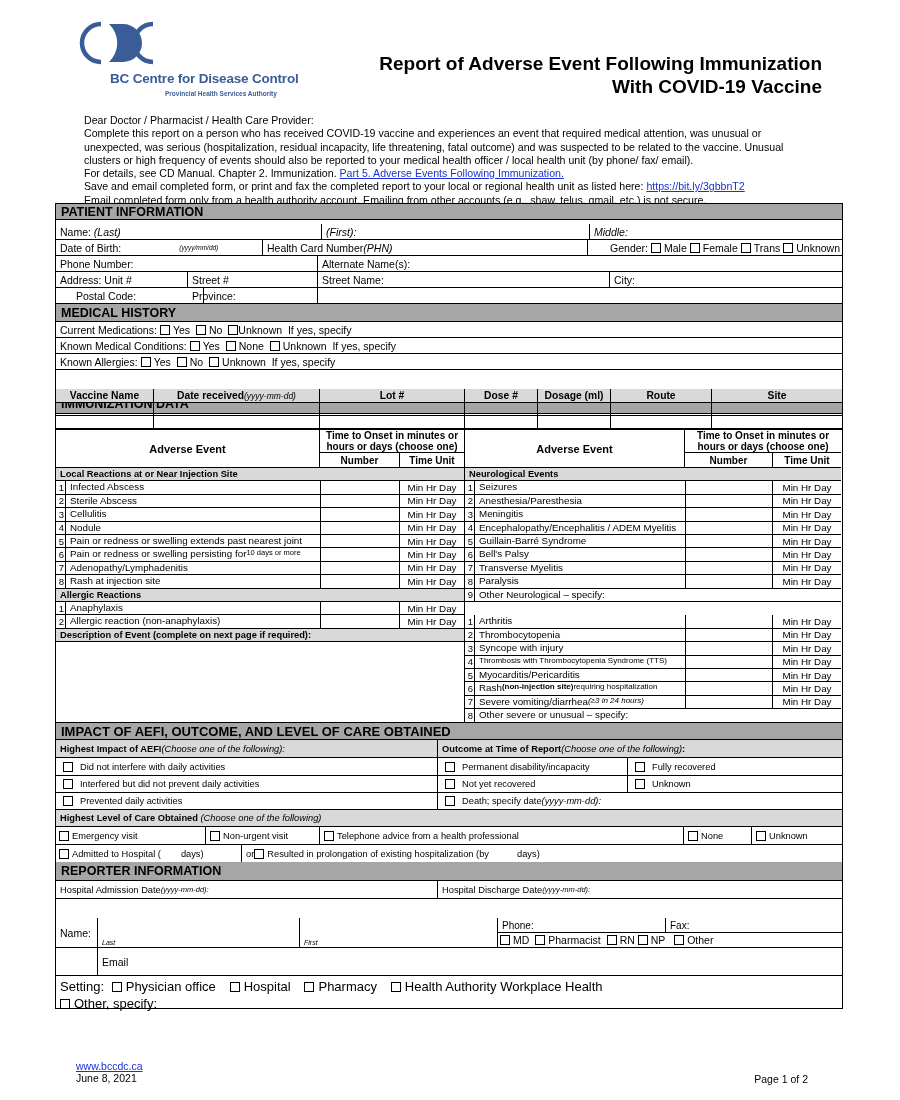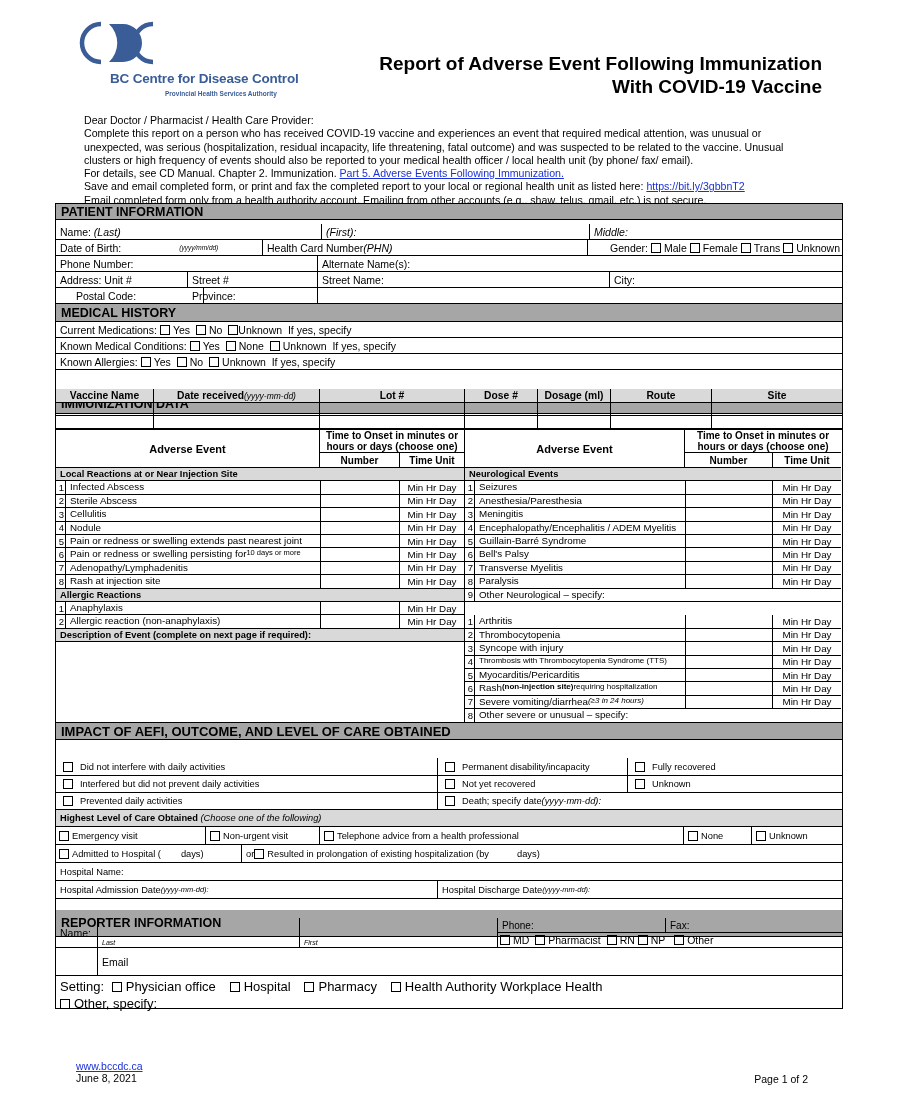--- a/index.html
+++ b/index.html
@@ -410,20 +410,31 @@
       </div>
       <div class="abs" style="left: 0px; right: 0px; top: 241.2px; height: 13.4px; border-bottom: 1px solid rgb(0, 0, 0); box-sizing: border-box;">
         <div class="num">8</div>
         <div class="aelbl">
           <span>Other severe or unusual – specify:</span>
         </div>
       </div>
     </div>
 
   <div class="row sect" style="top:518px;height:18px;border-top:1px solid #000;font-size:13px;">IMPACT OF AEFI, OUTCOME, AND LEVEL OF CARE OBTAINED</div>
+  <div class="row sub" style="top:536px;height:18px;padding-left:0;">
+    <div class="cell sm9" style="left:0;width:382px;">
+        <b>Highest Impact of AEFI </b>
+        <span class="it" style="font-weight:normal">(Choose one of the following):</span>
+      </div>
+    <div class="cell sm9 nob" style="left:382px;right:0;">
+        <b>Outcome at Time of Report </b>
+        <span class="it" style="font-weight:normal">(Choose one of the following)</span>
+        <b>:</b>
+      </div>
+  </div>
   <div class="row" style="top:554px;height:18px;">
     <div class="cell sm9" style="left:0;width:382px;">
         <span class="cb" style="margin-right:7px;"></span>
         <span>Did not interfere with daily activities</span>
       </div>
     <div class="cell sm9" style="left:382px;width:190px;">
         <span class="cb" style="margin-right:7px;"></span>
         <span>Permanent disability/incapacity</span>
       </div>
     <div class="cell sm9 nob" style="left:572px;right:0;">
@@ -501,21 +512,21 @@
     <div class="cell sm9" style="left:0;width:382px;">
         <span>Hospital Admission Date </span>
         <span class="it" style="font-size:7.5px;">(yyyy-mm-dd):</span>
       </div>
     <div class="cell sm9 nob" style="left:382px;right:0;">
         <span>Hospital Discharge Date </span>
         <span class="it" style="font-size:7.5px;">(yyyy-mm-dd):</span>
       </div>
   </div>
 
-  <div class="row sect" style="top:706px;height:27px;">REPORTER INFORMATION</div>
+  <div class="row sect" style="top:658px;height:19px;">REPORTER INFORMATION</div>
   <div class="row" style="top:714px;height:30px;">
     <div class="cell" style="left:0;width:42px;">Name:</div>
     <div class="cell" style="left:42px;width:202px;align-items:flex-end;padding-bottom:1px;">
         <span class="it" style="font-size:7px;">Last</span>
       </div>
     <div class="cell" style="left:244px;width:200px;align-items:flex-end;padding-bottom:1px;border-right:none;">
         <span class="it" style="font-size:7px;">First</span>
       </div>
     <div class="abs" style="left:441px;top:0;right:0;height:15px;border-left:1px solid #000;border-bottom:1px solid #000;box-sizing:border-box;">
       <div class="cell" style="left:0;width:168px;font-size:10px;">Phone:</div>

